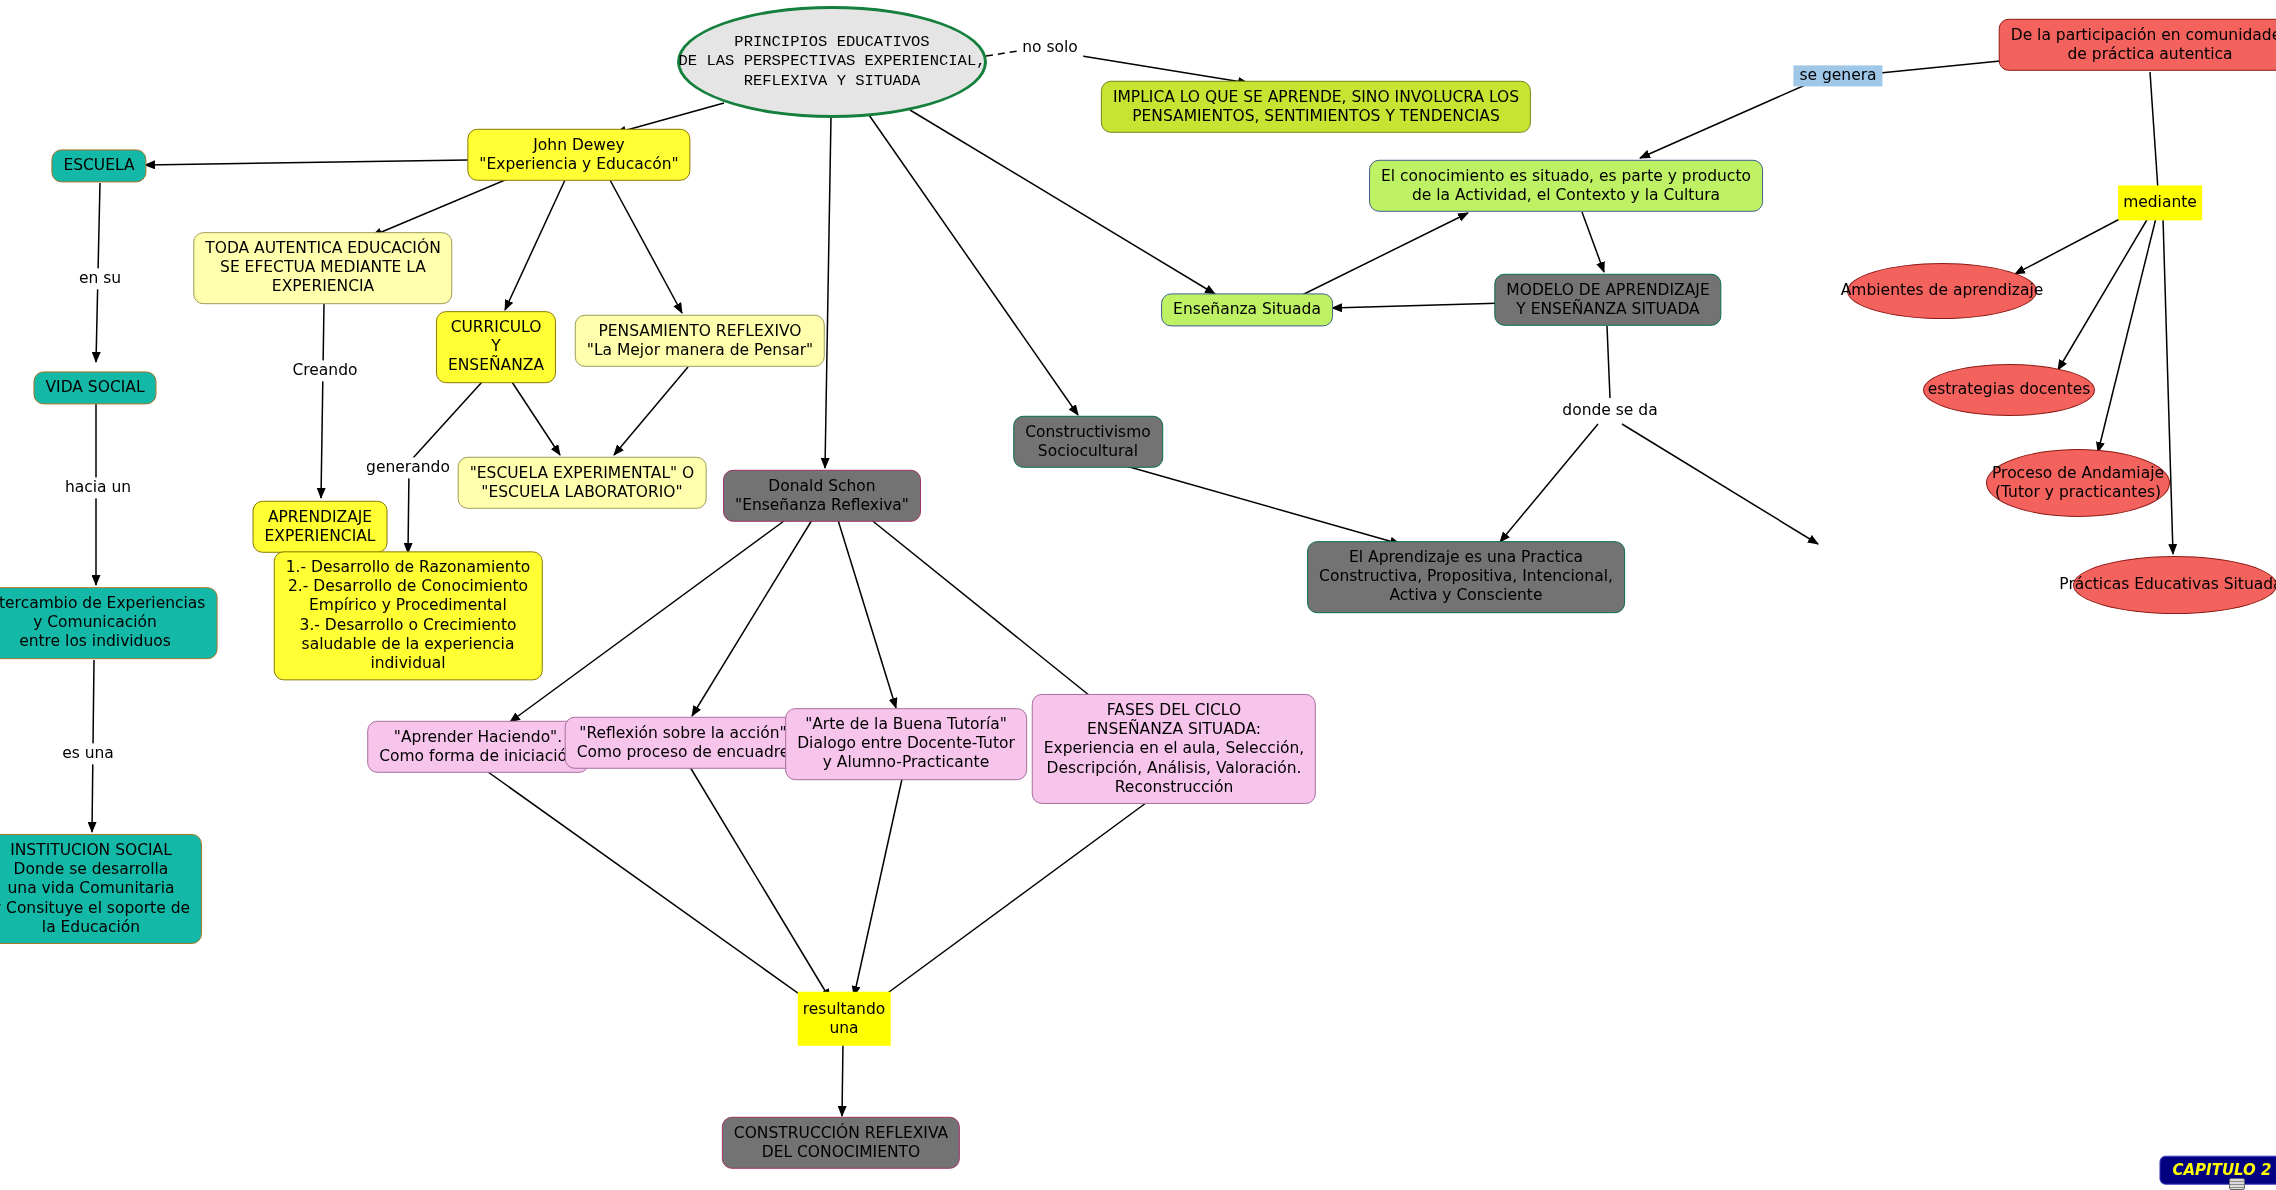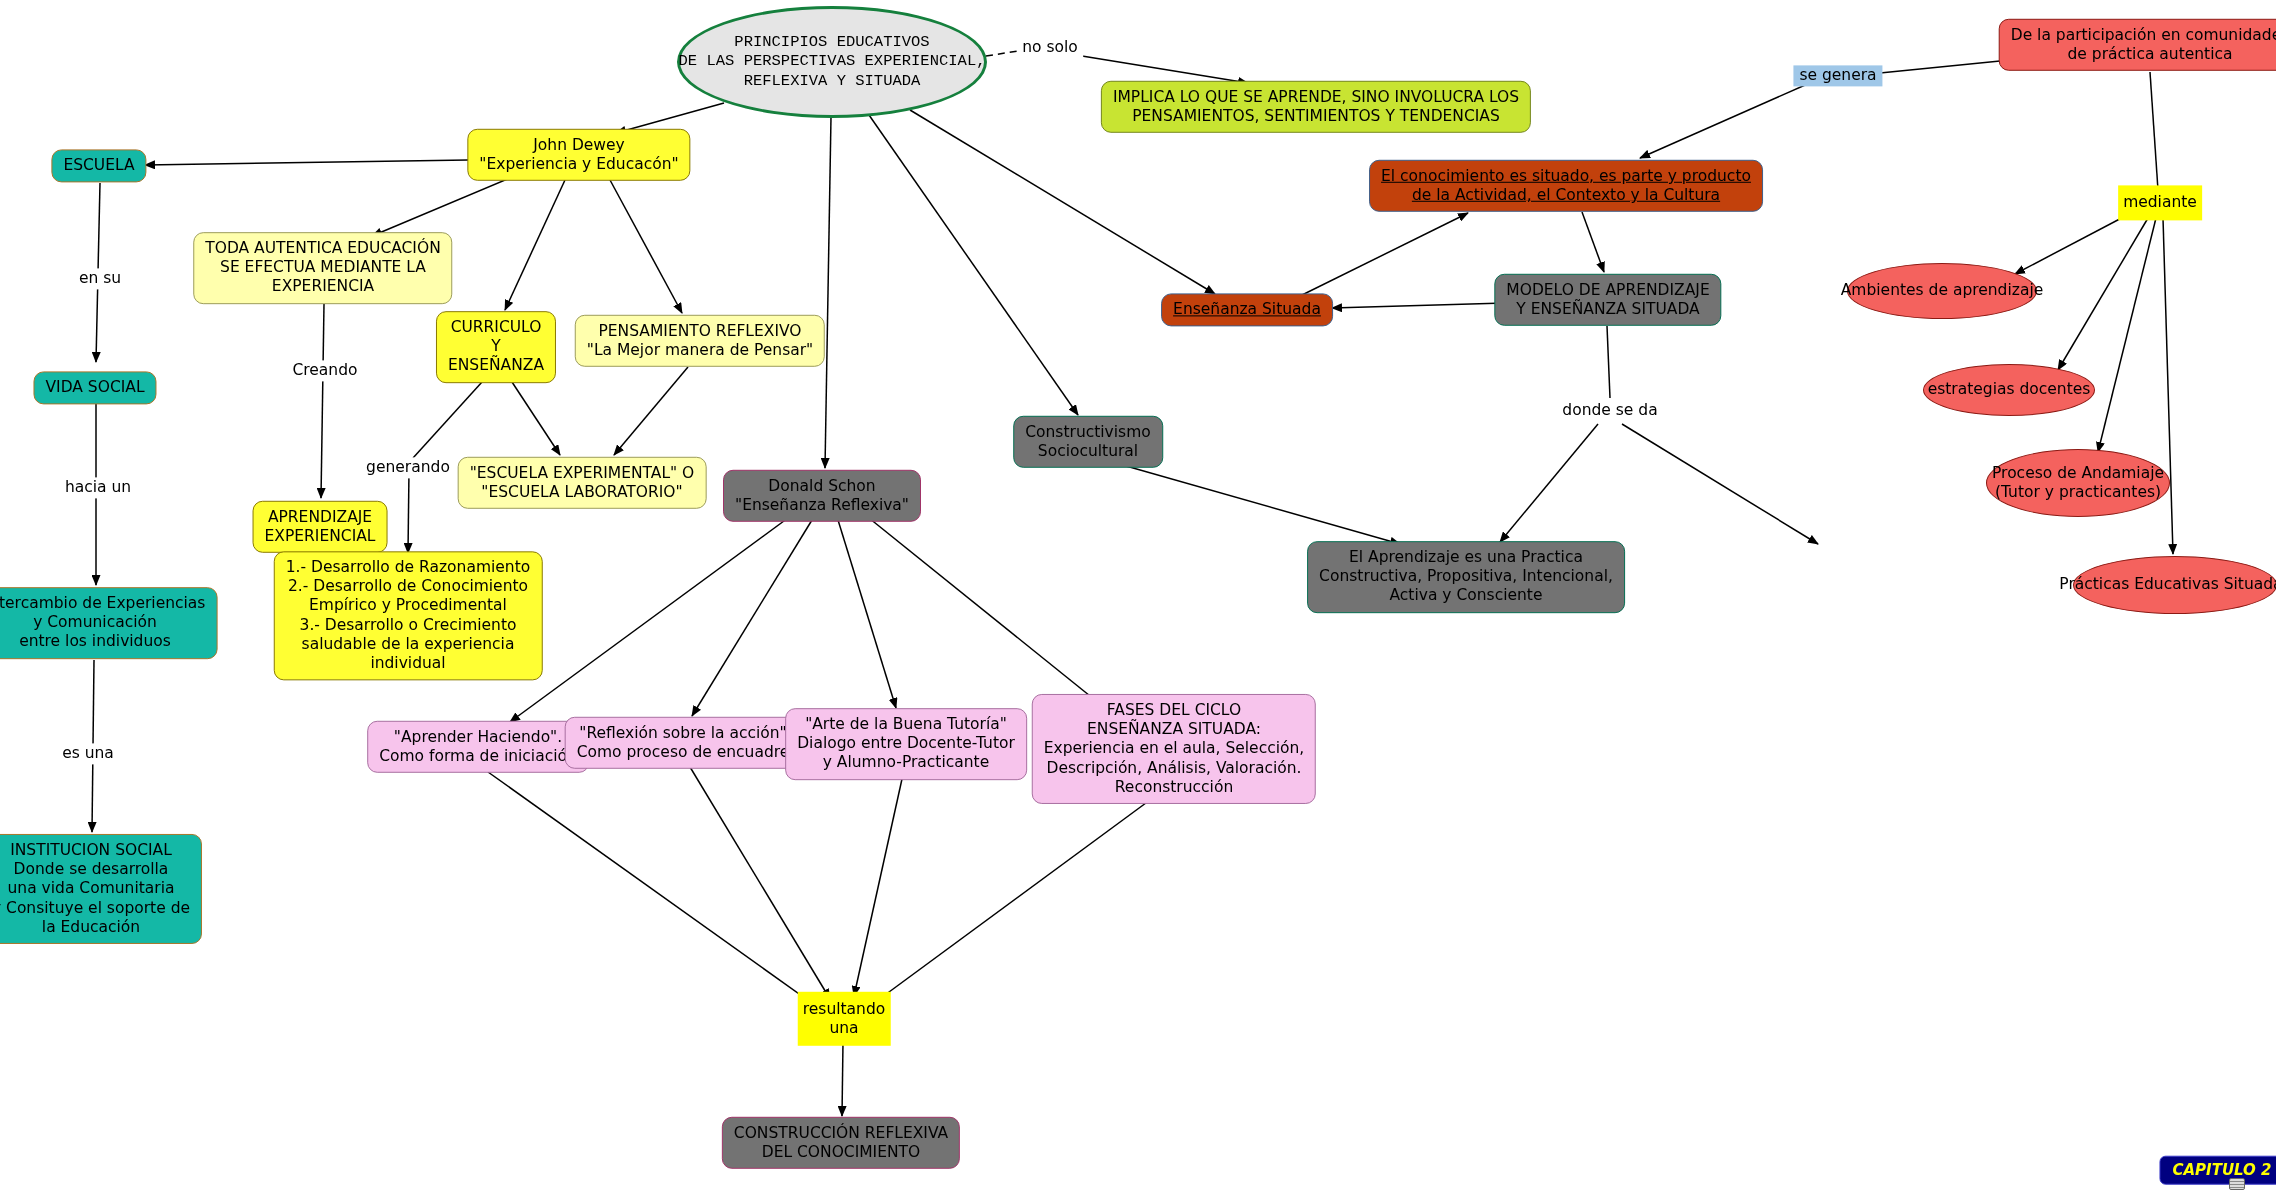--- a/index.html
+++ b/index.html
@@ -10,21 +10,21 @@
   .node{position:absolute;transform:translate(-50%,-50%);box-sizing:border-box;z-index:2;
         font-size:15.5px;line-height:1.24;color:#000;text-align:center;white-space:pre;
         padding:6px 11px;border-radius:10px;}
   .ellipse{border-radius:50%;display:flex;align-items:center;justify-content:center;white-space:pre;}
   .yellow-ell{background:#e5e5e5;border:3px solid #15803d;font-family:Liberation Mono, monospace;}
   .yellow{background:#ffff33;border:1.5px solid #8a7a00;}
   .paleyellow{background:#ffffad;border:1.5px solid #9c9c5a;}
   .orange{background:#14b8a6;border:1.5px solid #a8762a;}
   .yellowgreen{background:#c8e432;border:1.5px solid #74861c;}
   .red{background:#f4625e;border:1.5px solid #8c1a14;}
-  .lightblue{background:#c2410c;border:1.5px solid #3e5f8a;text-decoration:underline;}
+  .lightblue{background:#bef264;border:1.5px solid #3e5f8a;}
   .green{background:#737373;border:1.5px solid #046e52;}
   .pink{background:#737373;border:1.5px solid #a03468;}
   .pinklight{background:#f7c4ec;border:1.5px solid #a86fa0;}
   .label-plain{background:#ffffff;border:none;padding:1px 5px;border-radius:0;}
   .label-yellow{background:#ffff00;border:none;padding:8px 5px;border-radius:0;}
   .label-blue{background:#9fc7e8;border:none;padding:1px 6px;border-radius:0;}
   .navy{background:#000080;border:1.5px solid #3a3ac8;color:#ffff00;font-weight:bold;
         font-style:italic;font-size:15px;border-radius:6px;padding:4px 12px;}
   .tiny-icon{background:repeating-linear-gradient(#dcdcdc 0 2px,#8a8a8a 2px 3px);
         border:1px solid #666;padding:0;border-radius:2px;}

